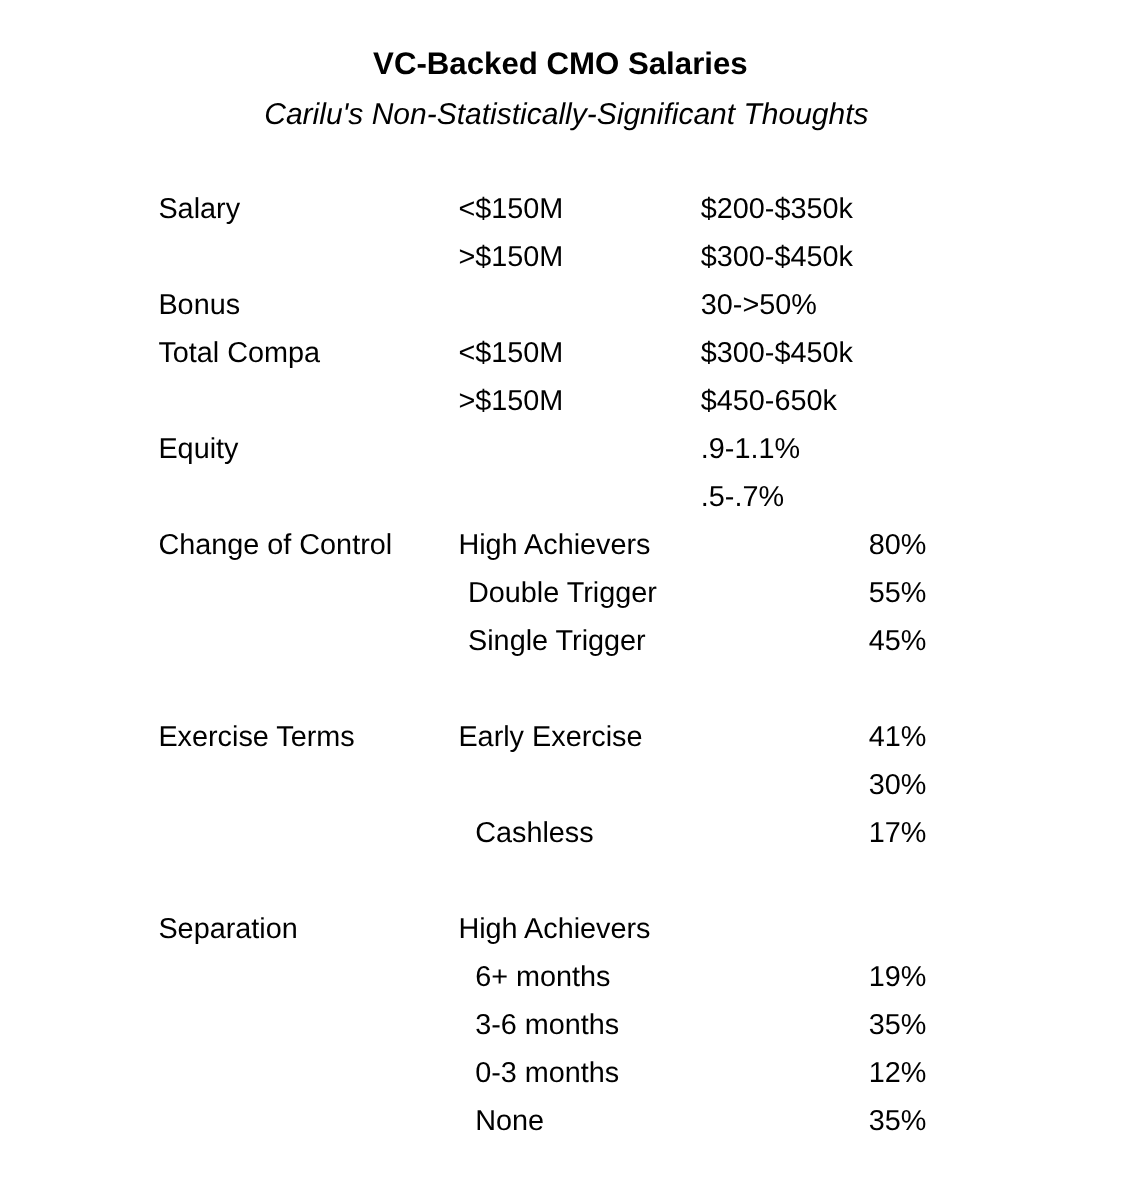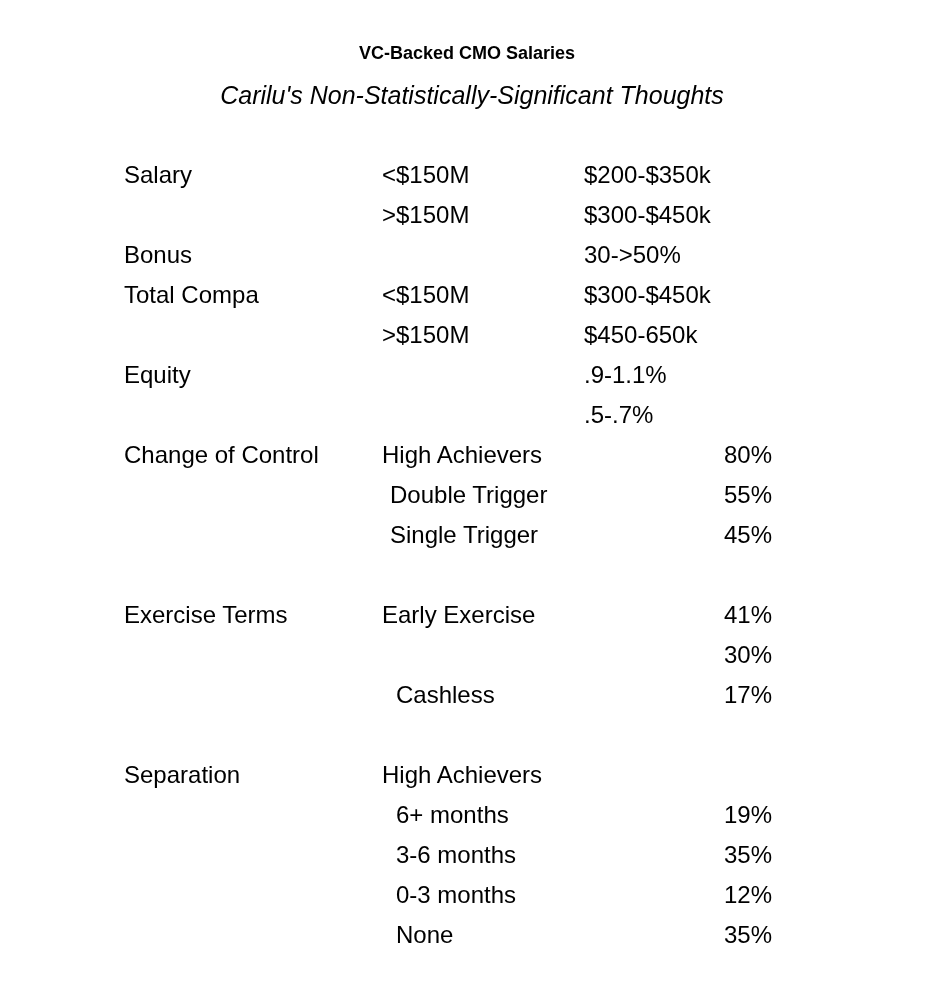--- a/index.html
+++ b/index.html
@@ -1,24 +1,24 @@
 <!DOCTYPE html>
 <html><head>
 <meta charset="utf-8">
 <style>
   html, body { margin: 0; padding: 0; background: #ffffff; }
   body { width: 934px; height: 1002px; position: relative; overflow: hidden;
          font-family: "Liberation Sans", "DejaVu Sans", sans-serif; color: #000; }
   .title { position: absolute; left: 0; width: 934px; top: 36px; text-align: center;
-           font-size: 18px; font-weight: bold; line-height: 34px; }
+           font-size: 26px; font-weight: bold; line-height: 34px; }
   .subtitle { position: absolute; left: 0; width: 944px; top: 78px; text-align: center;
               font-size: 25px; font-style: italic; line-height: 34px; }
   .row { position: absolute; left: 0; width: 934px; height: 40px; }
   .cell { position: absolute; top: 0; font-size: 24px; line-height: 40px; white-space: nowrap; }
-  .c1 { left: 124px; }
+  .c1 { left: 132px; }
   .c2 { left: 382px; }
   .c2.ind1 { left: 390px; }
   .c2.ind2 { left: 396px; }
   .c3 { left: 584px; }
   .c4 { right: 162px; text-align: center; }
 </style>
 </head>
 <body>
 
 <div class="title">VC-Backed CMO Salaries</div>

